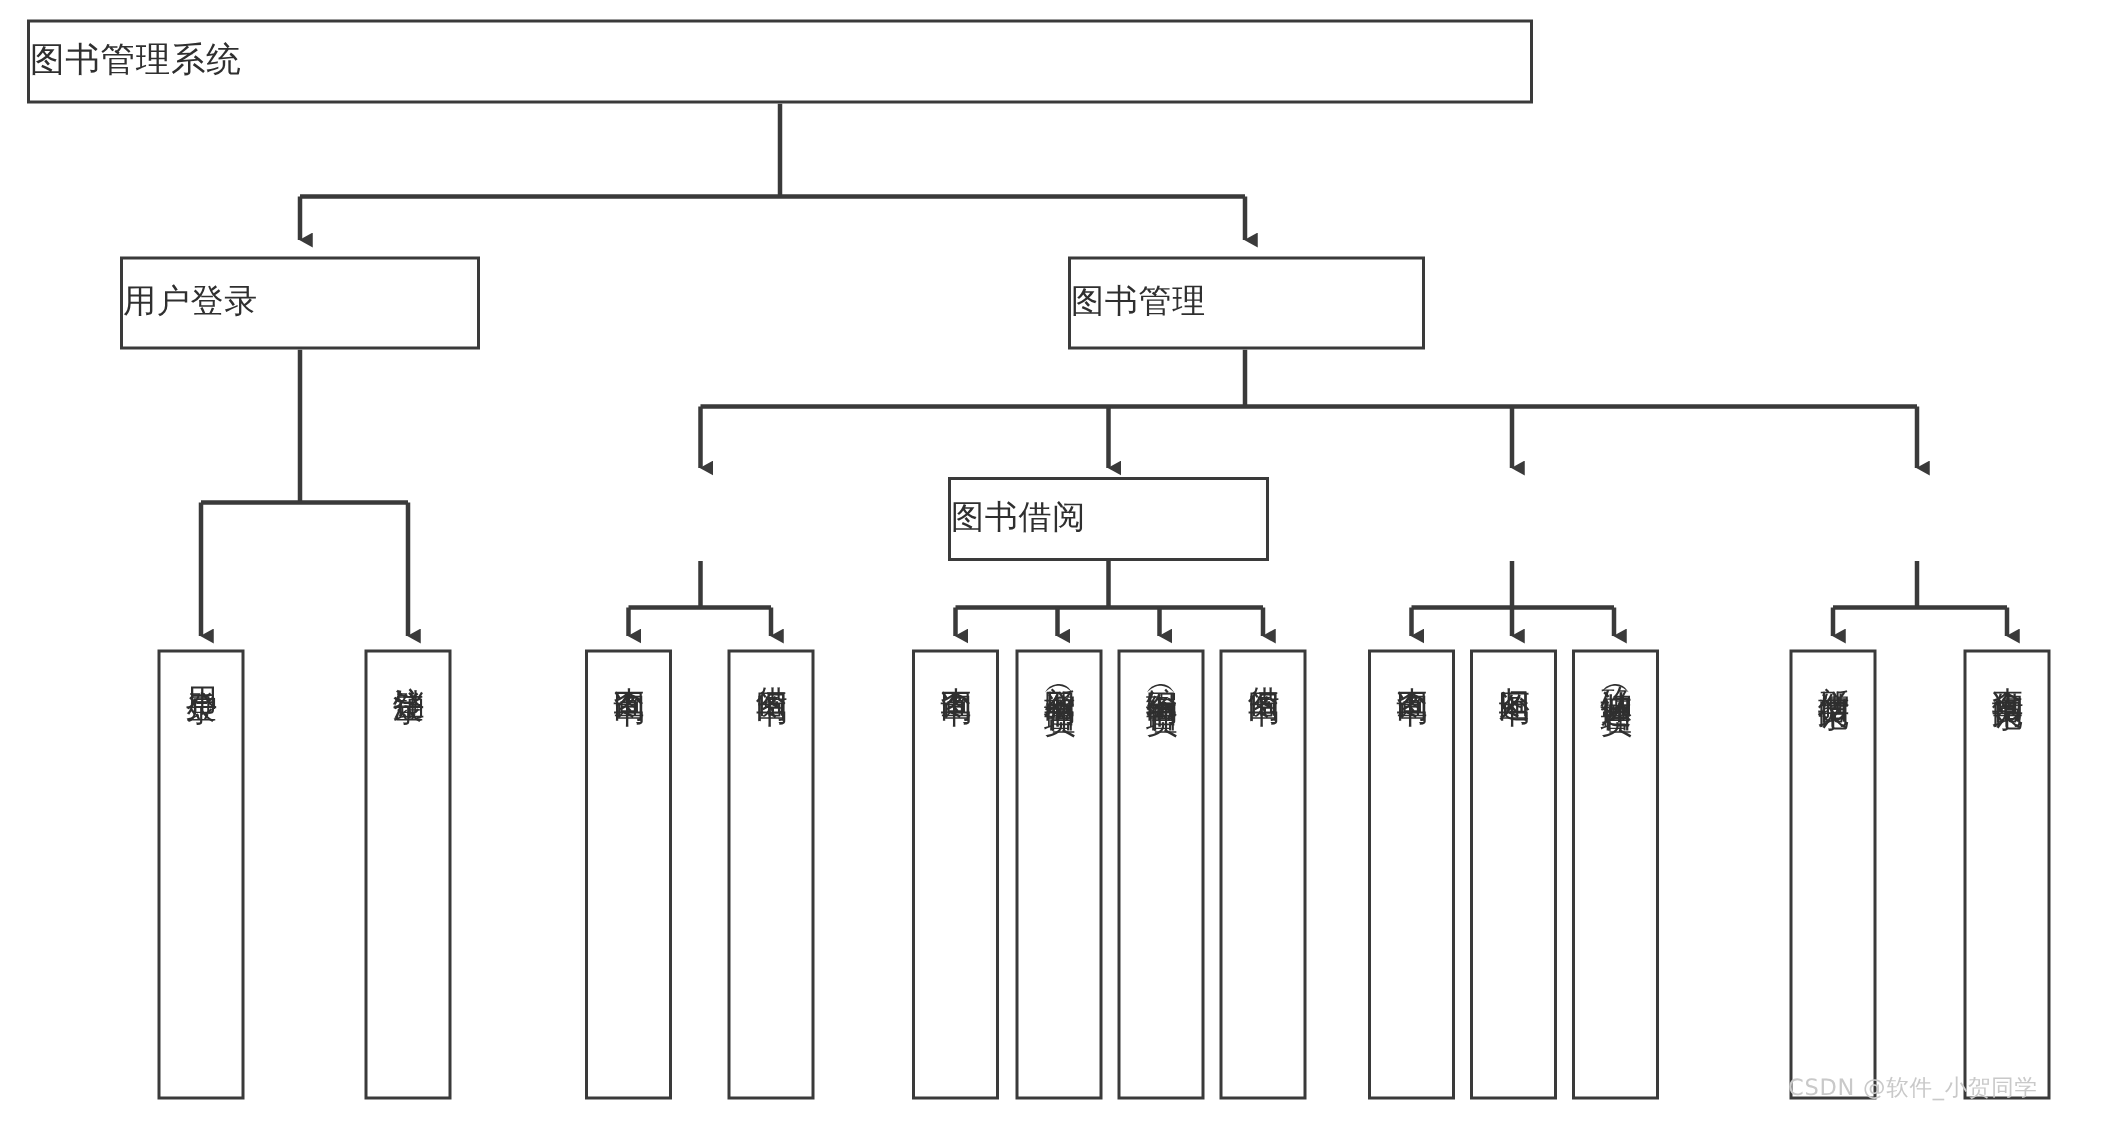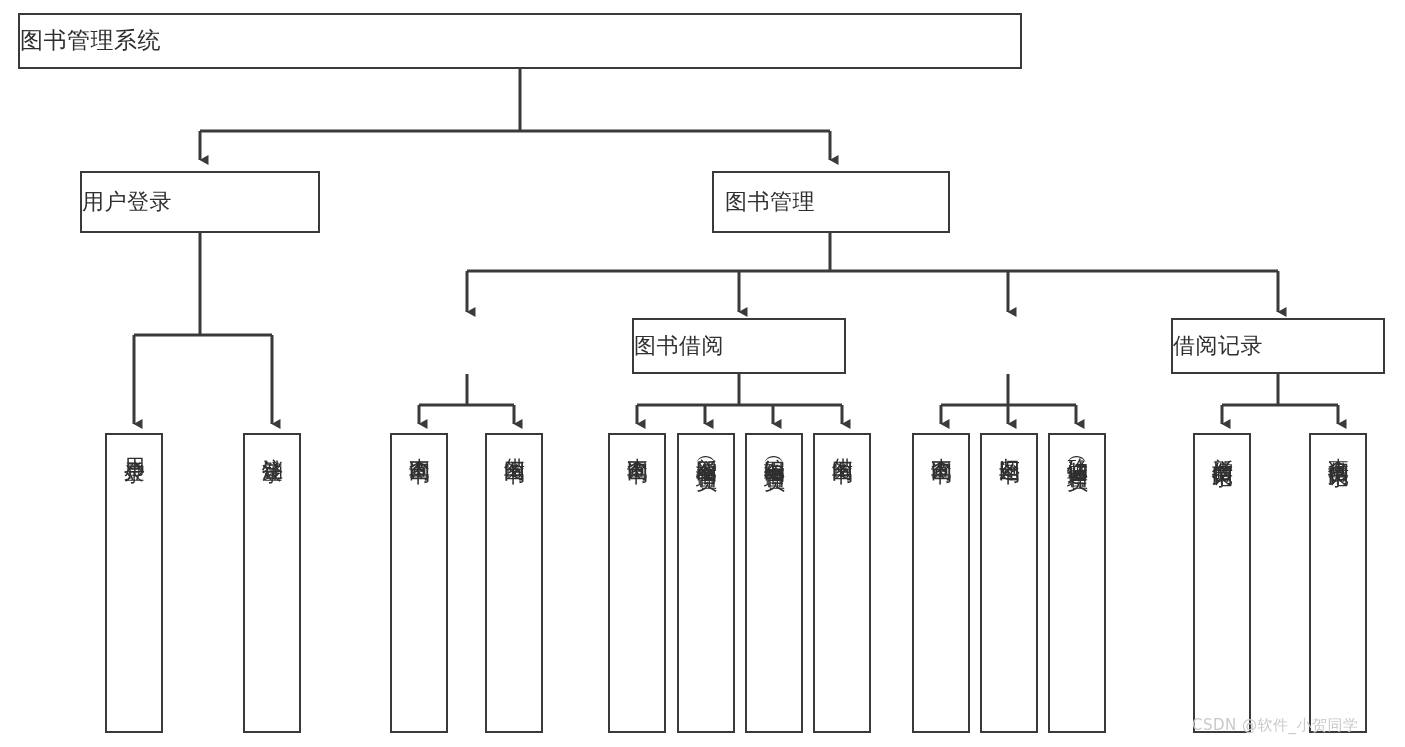--- a/index.html
+++ b/index.html
@@ -119,29 +119,26 @@
     </g>
   </svg>
 
   <div class="node root" style="left:18px; top:13px; width:1004px; height:56px;">
     <span class="label">图书管理系统</span>
   </div>
 
   <div class="node" style="left:80px; top:171px; width:240px; height:62px;">
     <span class="label">用户登录</span>
   </div>
-  <div class="node" style="left:712px; top:171px; width:238px; height:62px;padding-left:11px;">
+  <div class="node" style="left:712px; top:171px; width:238px; height:62px;">
     <span class="label">图书管理</span>
   </div>
 
   <div class="node" style="left:632px; top:318px; width:214px; height:56px;">
     <span class="label">图书借阅</span>
-  </div>
-  <div class="node" style="left:1171px; top:318px; width:214px; height:56px;">
-    <span class="label">借阅记录</span>
   </div>
 
   <div class="node vertical" style="left:105px; top:433px; width:58px; height:300px;">
     <span class="label">用户登录</span>
   </div>
   <div class="node vertical" style="left:243px; top:433px; width:58px; height:300px;">
     <span class="label">注销登录</span>
   </div>
 
   <div class="node vertical" style="left:390px; top:433px; width:58px; height:300px;">

